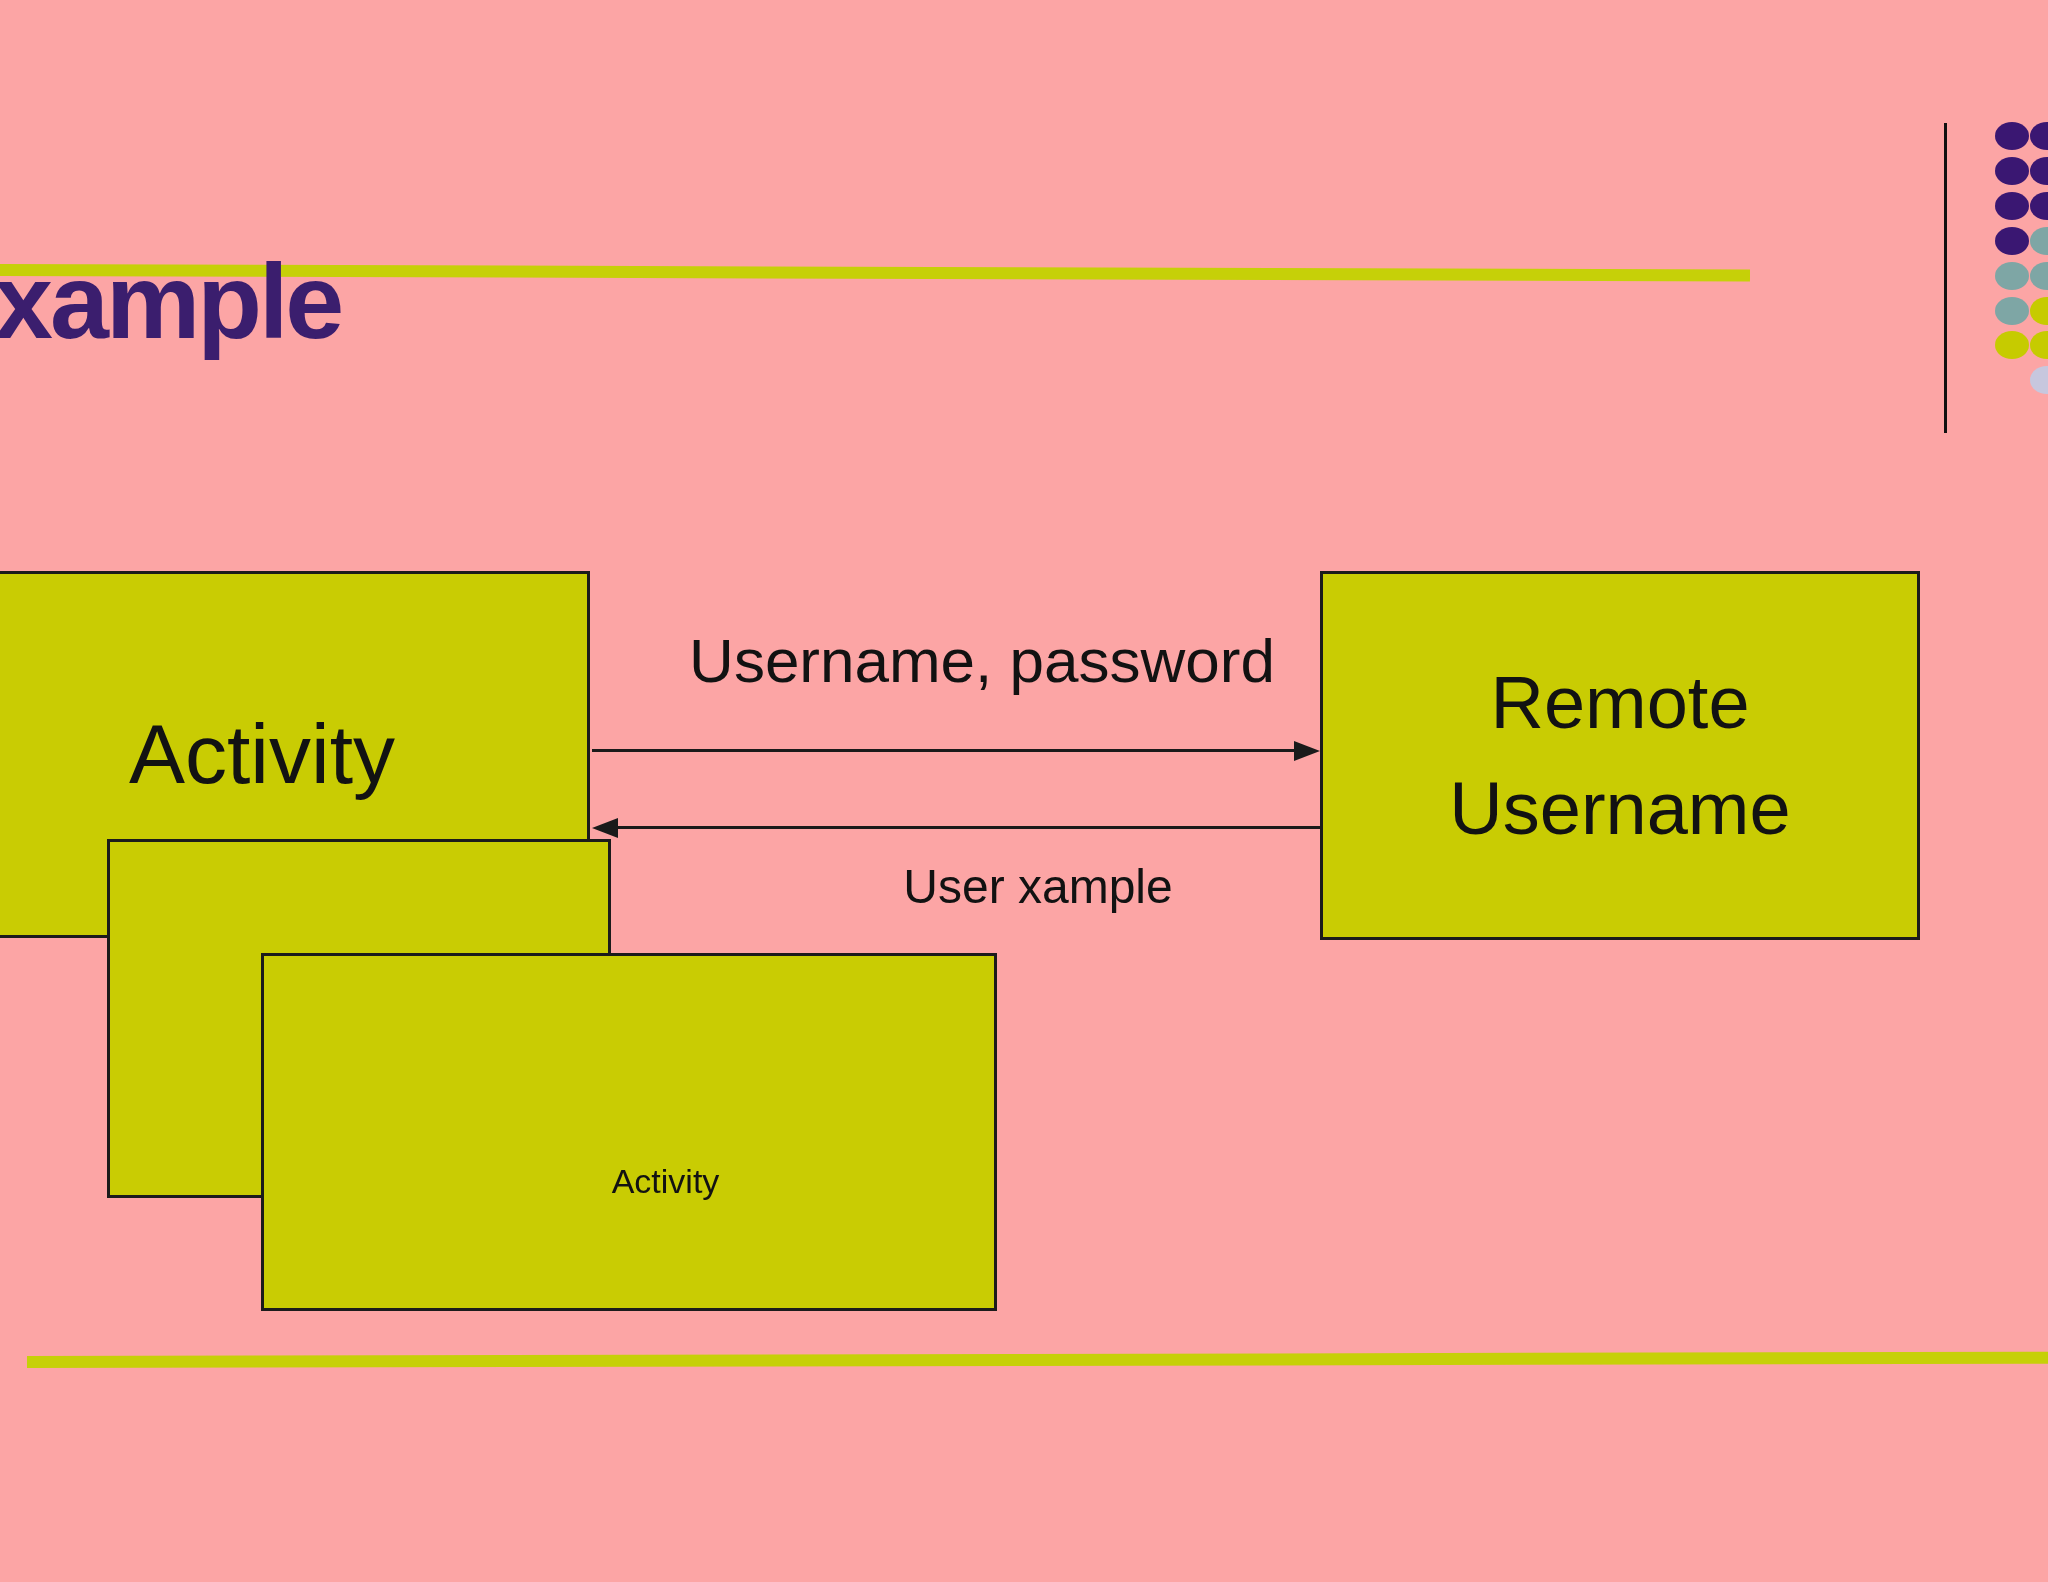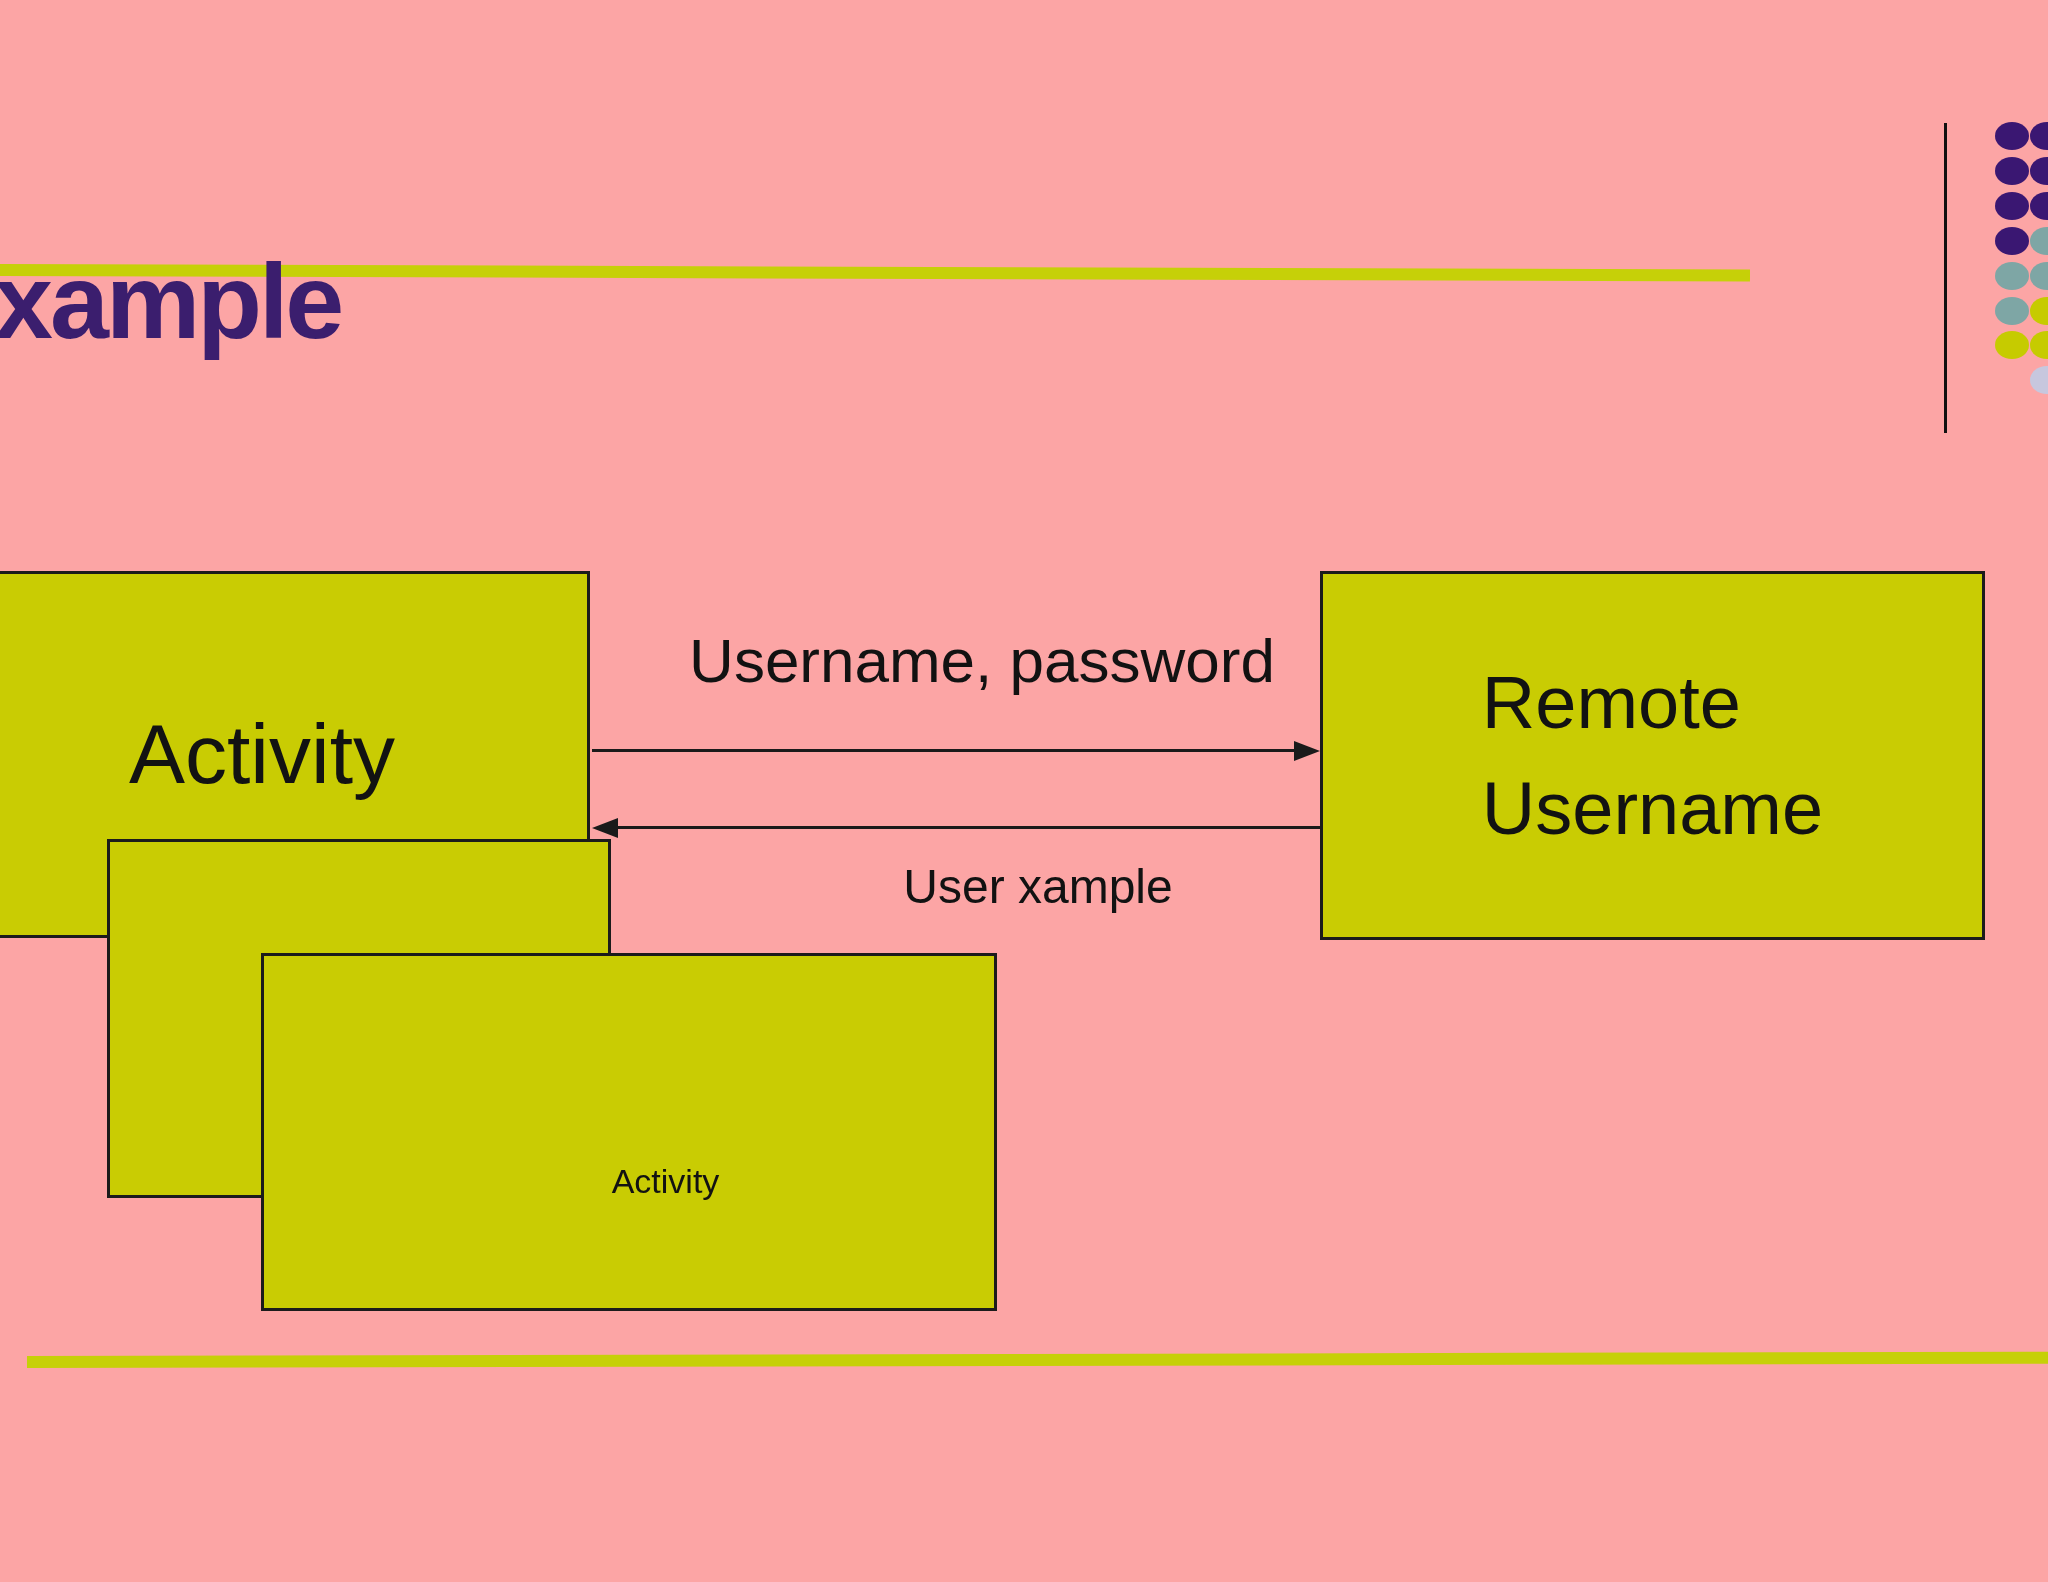--- a/index.html
+++ b/index.html
@@ -32,22 +32,22 @@
     position:absolute;background:#c9cc03;border:3px solid #1b1b1b;
     box-sizing:border-box;display:flex;align-items:center;justify-content:center;
     color:#121212;
   }
   .box-activity-main{left:-66px;top:571px;width:656px;height:367px;z-index:1;font-size:84px;}
   .box-activity-2{left:107px;top:839px;width:504px;height:359px;z-index:2;}
   .box-activity-3{left:261px;top:953px;width:736px;height:358px;z-index:3;font-size:34px;}
   .box-activity-3 .small-label{
     position:absolute;left:55%;top:64%;transform:translate(-50%,-50%);white-space:nowrap;
   }
-  .box-remote{left:1320px;top:571px;width:665px;height:369px;z-index:1;
-    font-size:74px;line-height:1.42;}
+  .box-remote{left:1320px;top:571px;width:600px;height:369px;z-index:1;
+    font-size:74px;line-height:1.42;text-align:center;}
   
   .hline{position:absolute;height:3px;background:#1a1a1a;z-index:5;}
   .arrow-req-line{left:592px;top:749px;width:702px;}
   .arrow-res-line{left:618px;top:826px;width:702px;}
   .head{position:absolute;width:0;height:0;z-index:5;}
   .head-right{left:1294px;top:741px;border-left:26px solid #1a1a1a;
     border-top:10px solid transparent;border-bottom:10px solid transparent;}
   .head-left{left:592px;top:818px;border-right:26px solid #1a1a1a;
     border-top:10px solid transparent;border-bottom:10px solid transparent;}
   .arrow-label{

